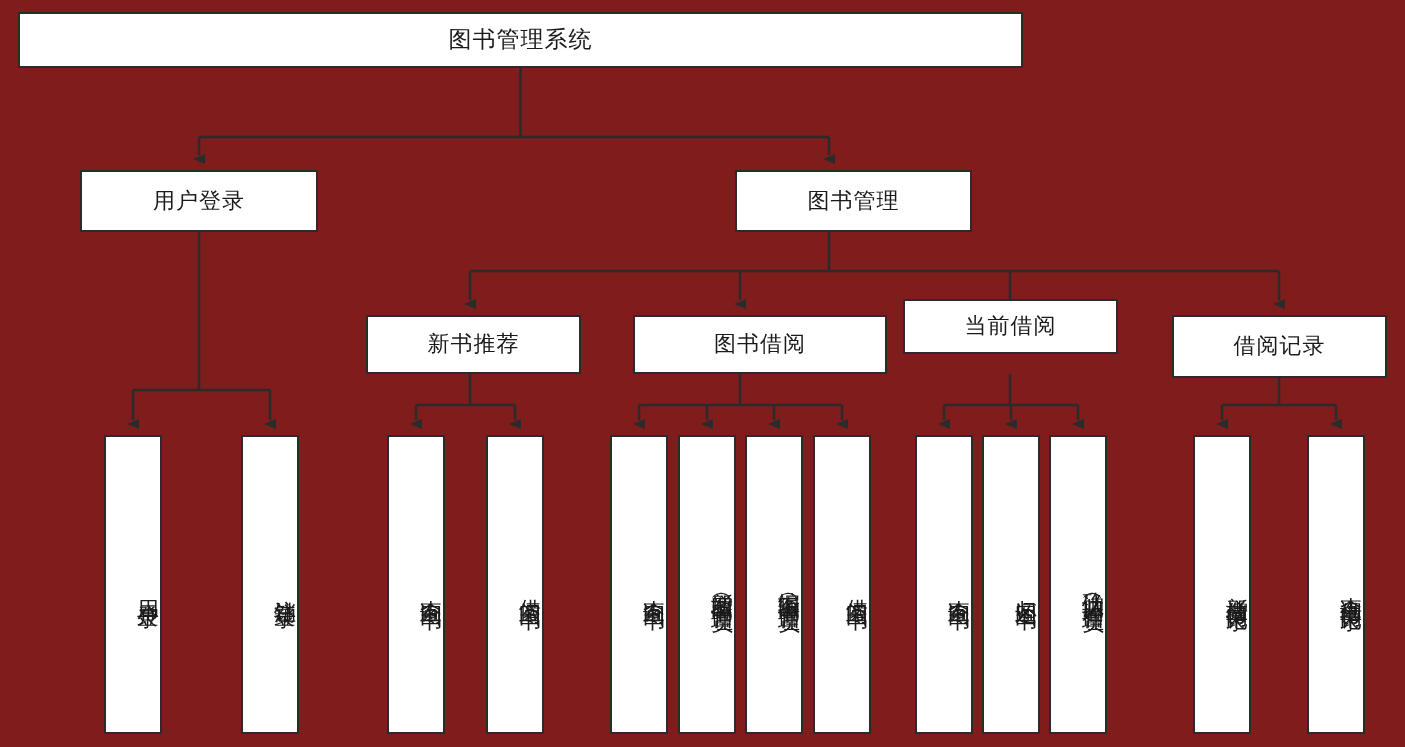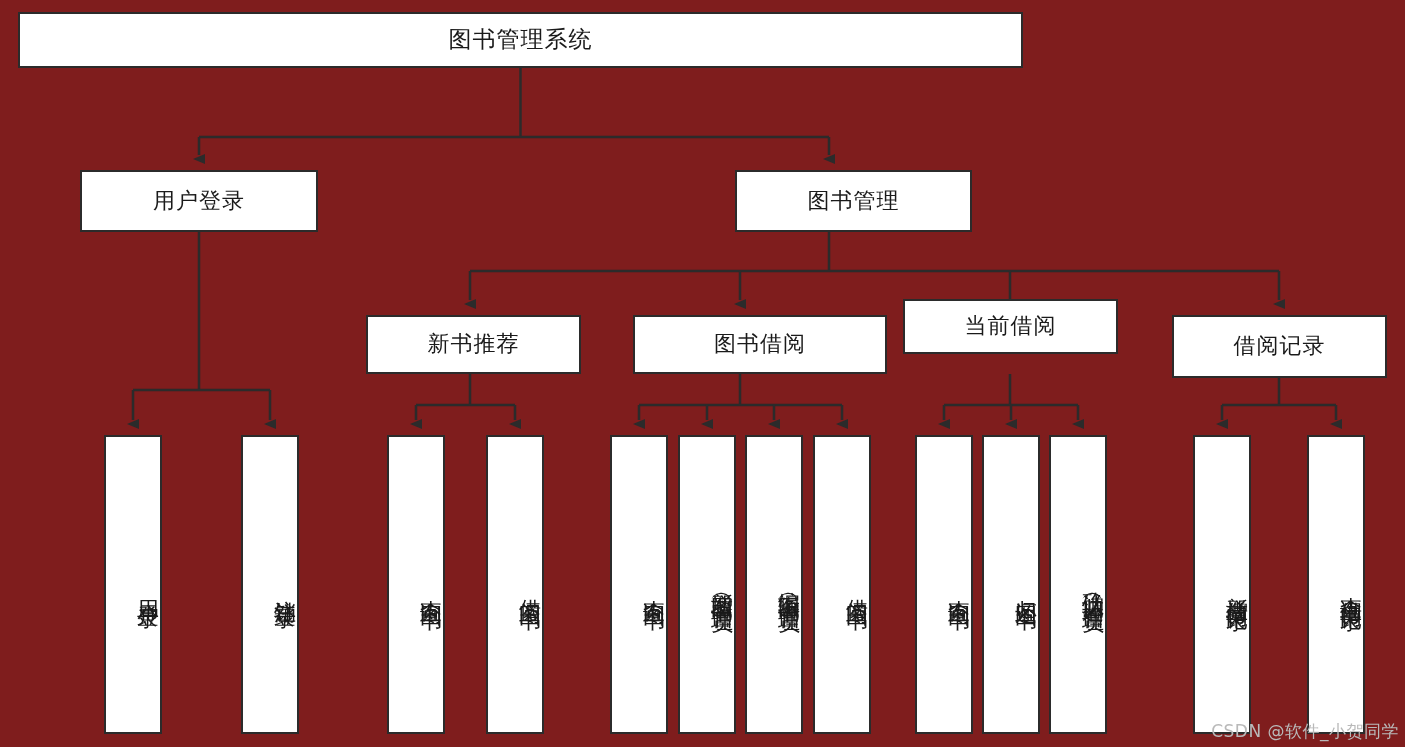--- a/index.html
+++ b/index.html
@@ -187,15 +187,14 @@
     <span class="vtext">确认归还（管理员）</span>
   </div>
 
   <div class="node node-v" style="left:1193px; top:435px; width:58px; height:299px;">
     <span class="vtext">新增借阅记录</span>
   </div>
   <div class="node node-v" style="left:1307px; top:435px; width:58px; height:299px;">
     <span class="vtext">查询借阅记录</span>
   </div>
 
-  <div class="watermark">CSDN @软件_小贺同学</div>
 
 </div>
 
 </body></html>

